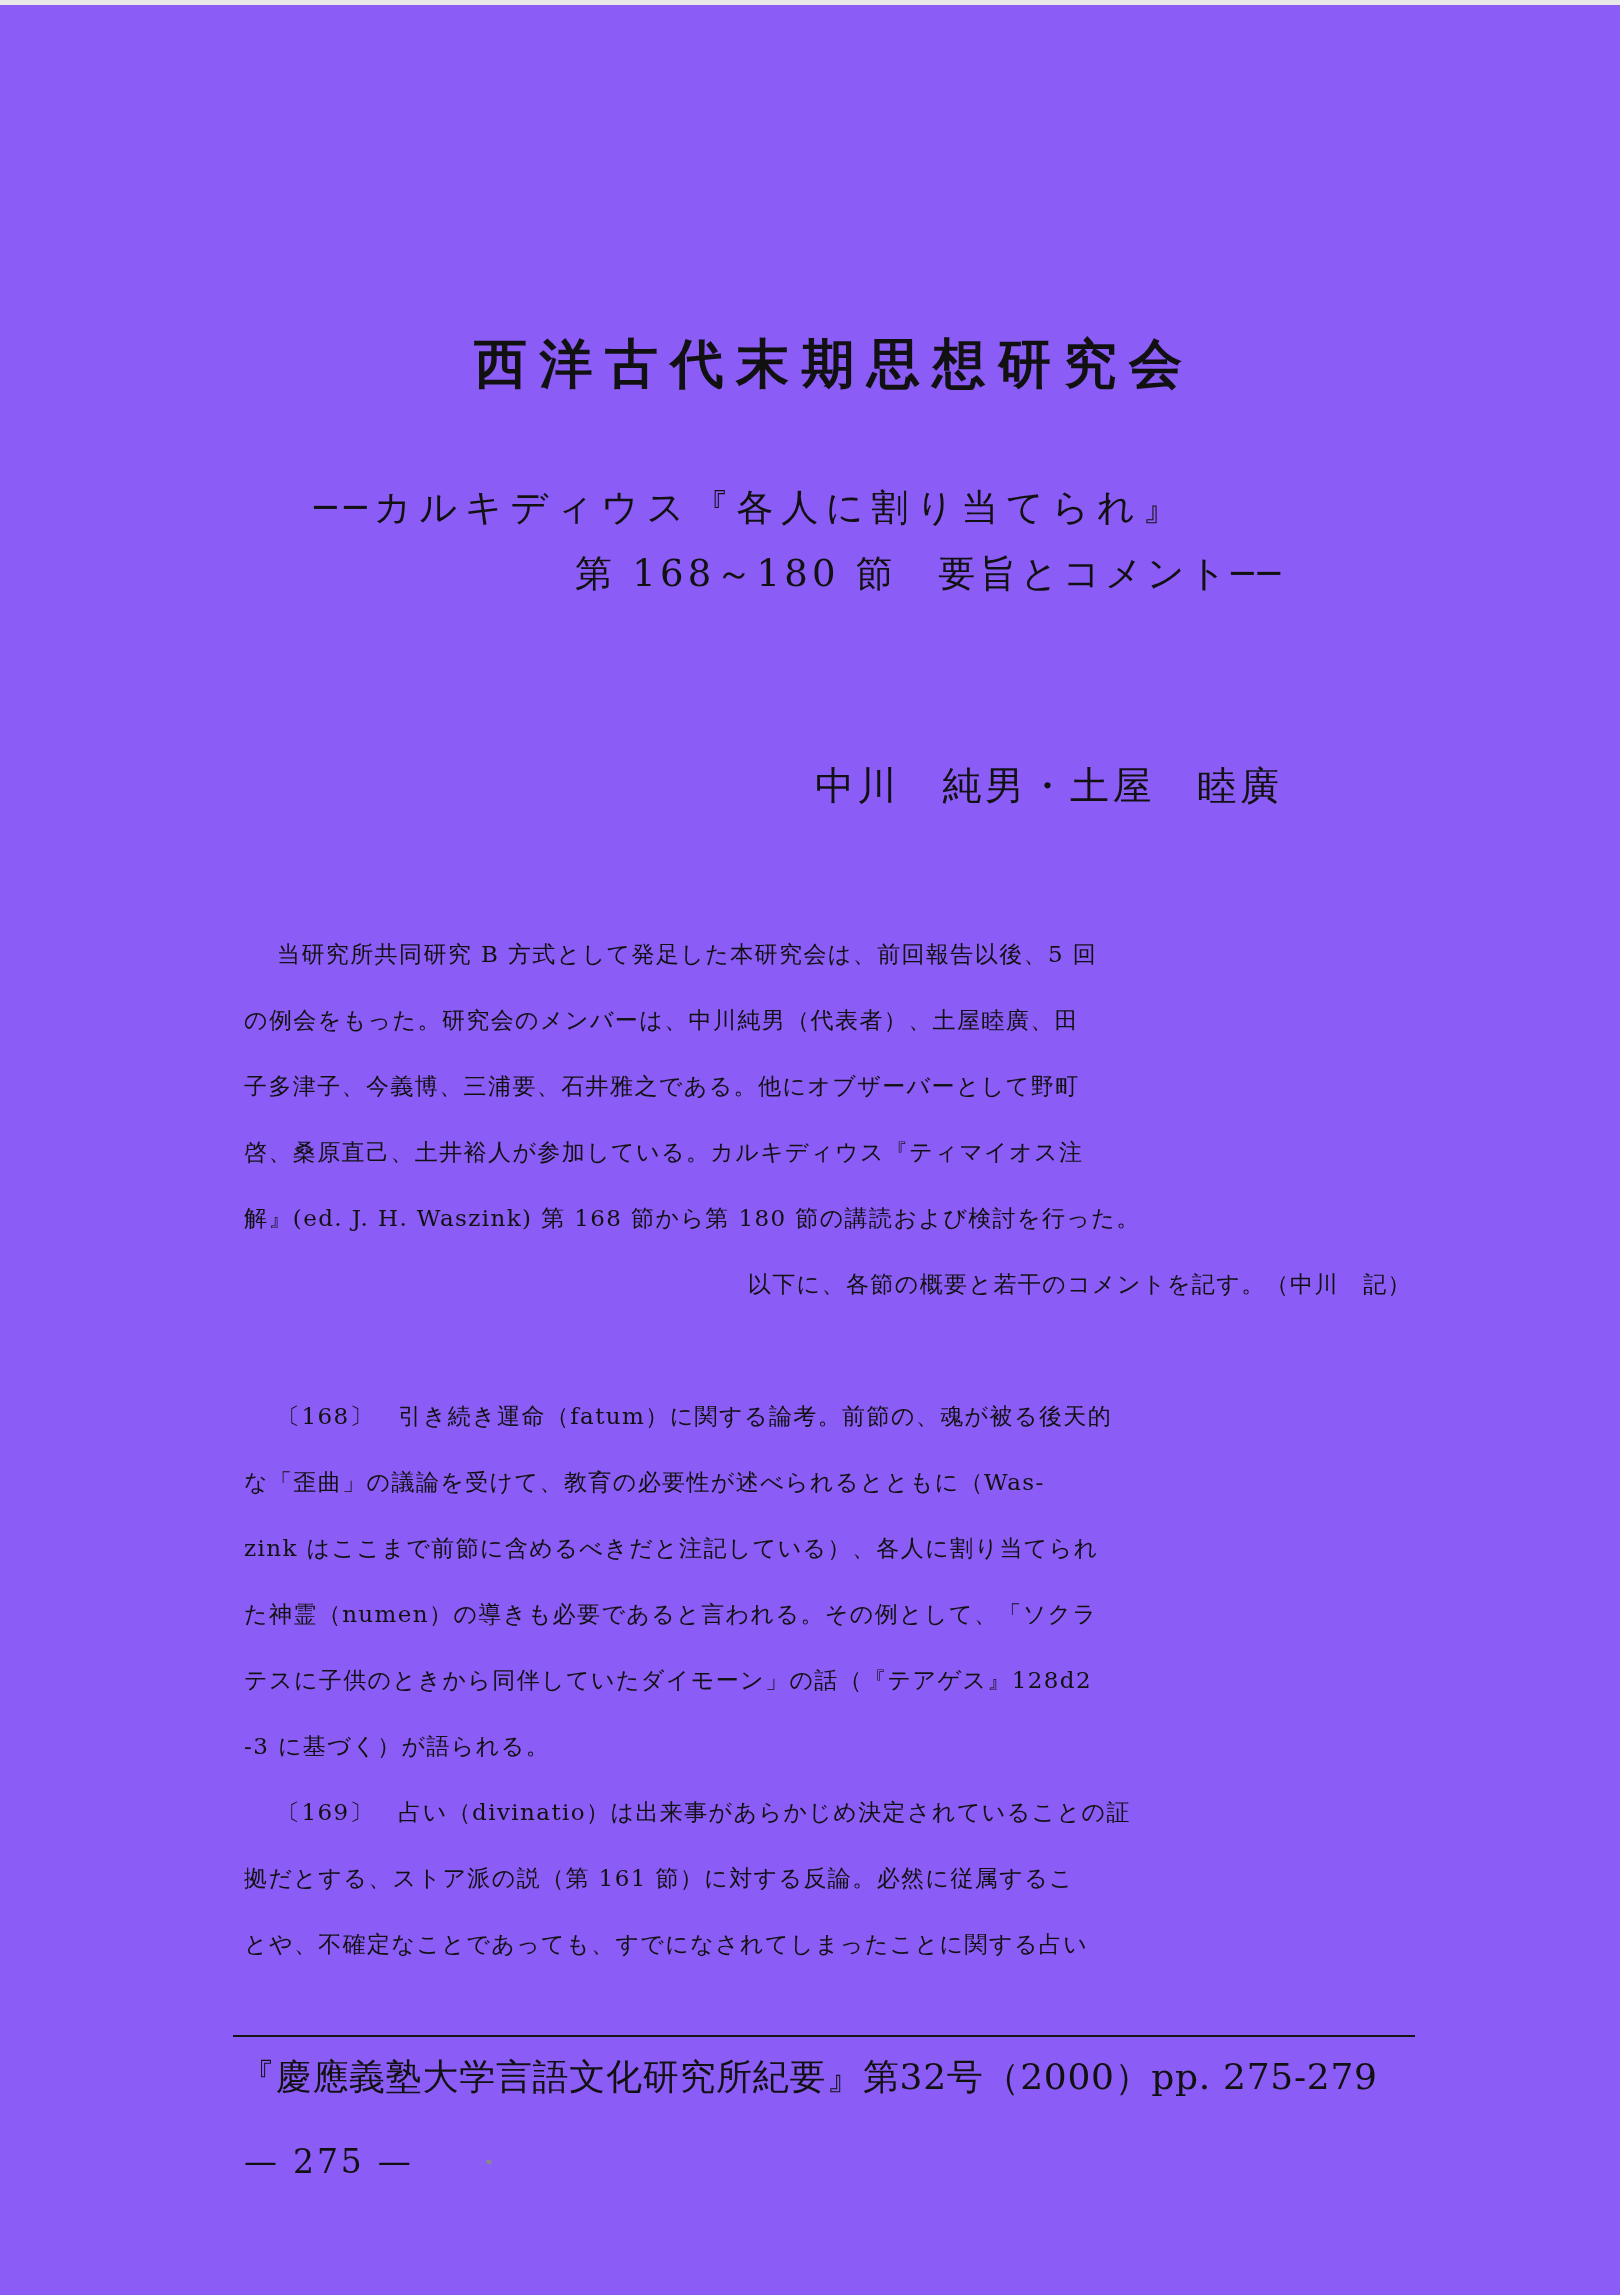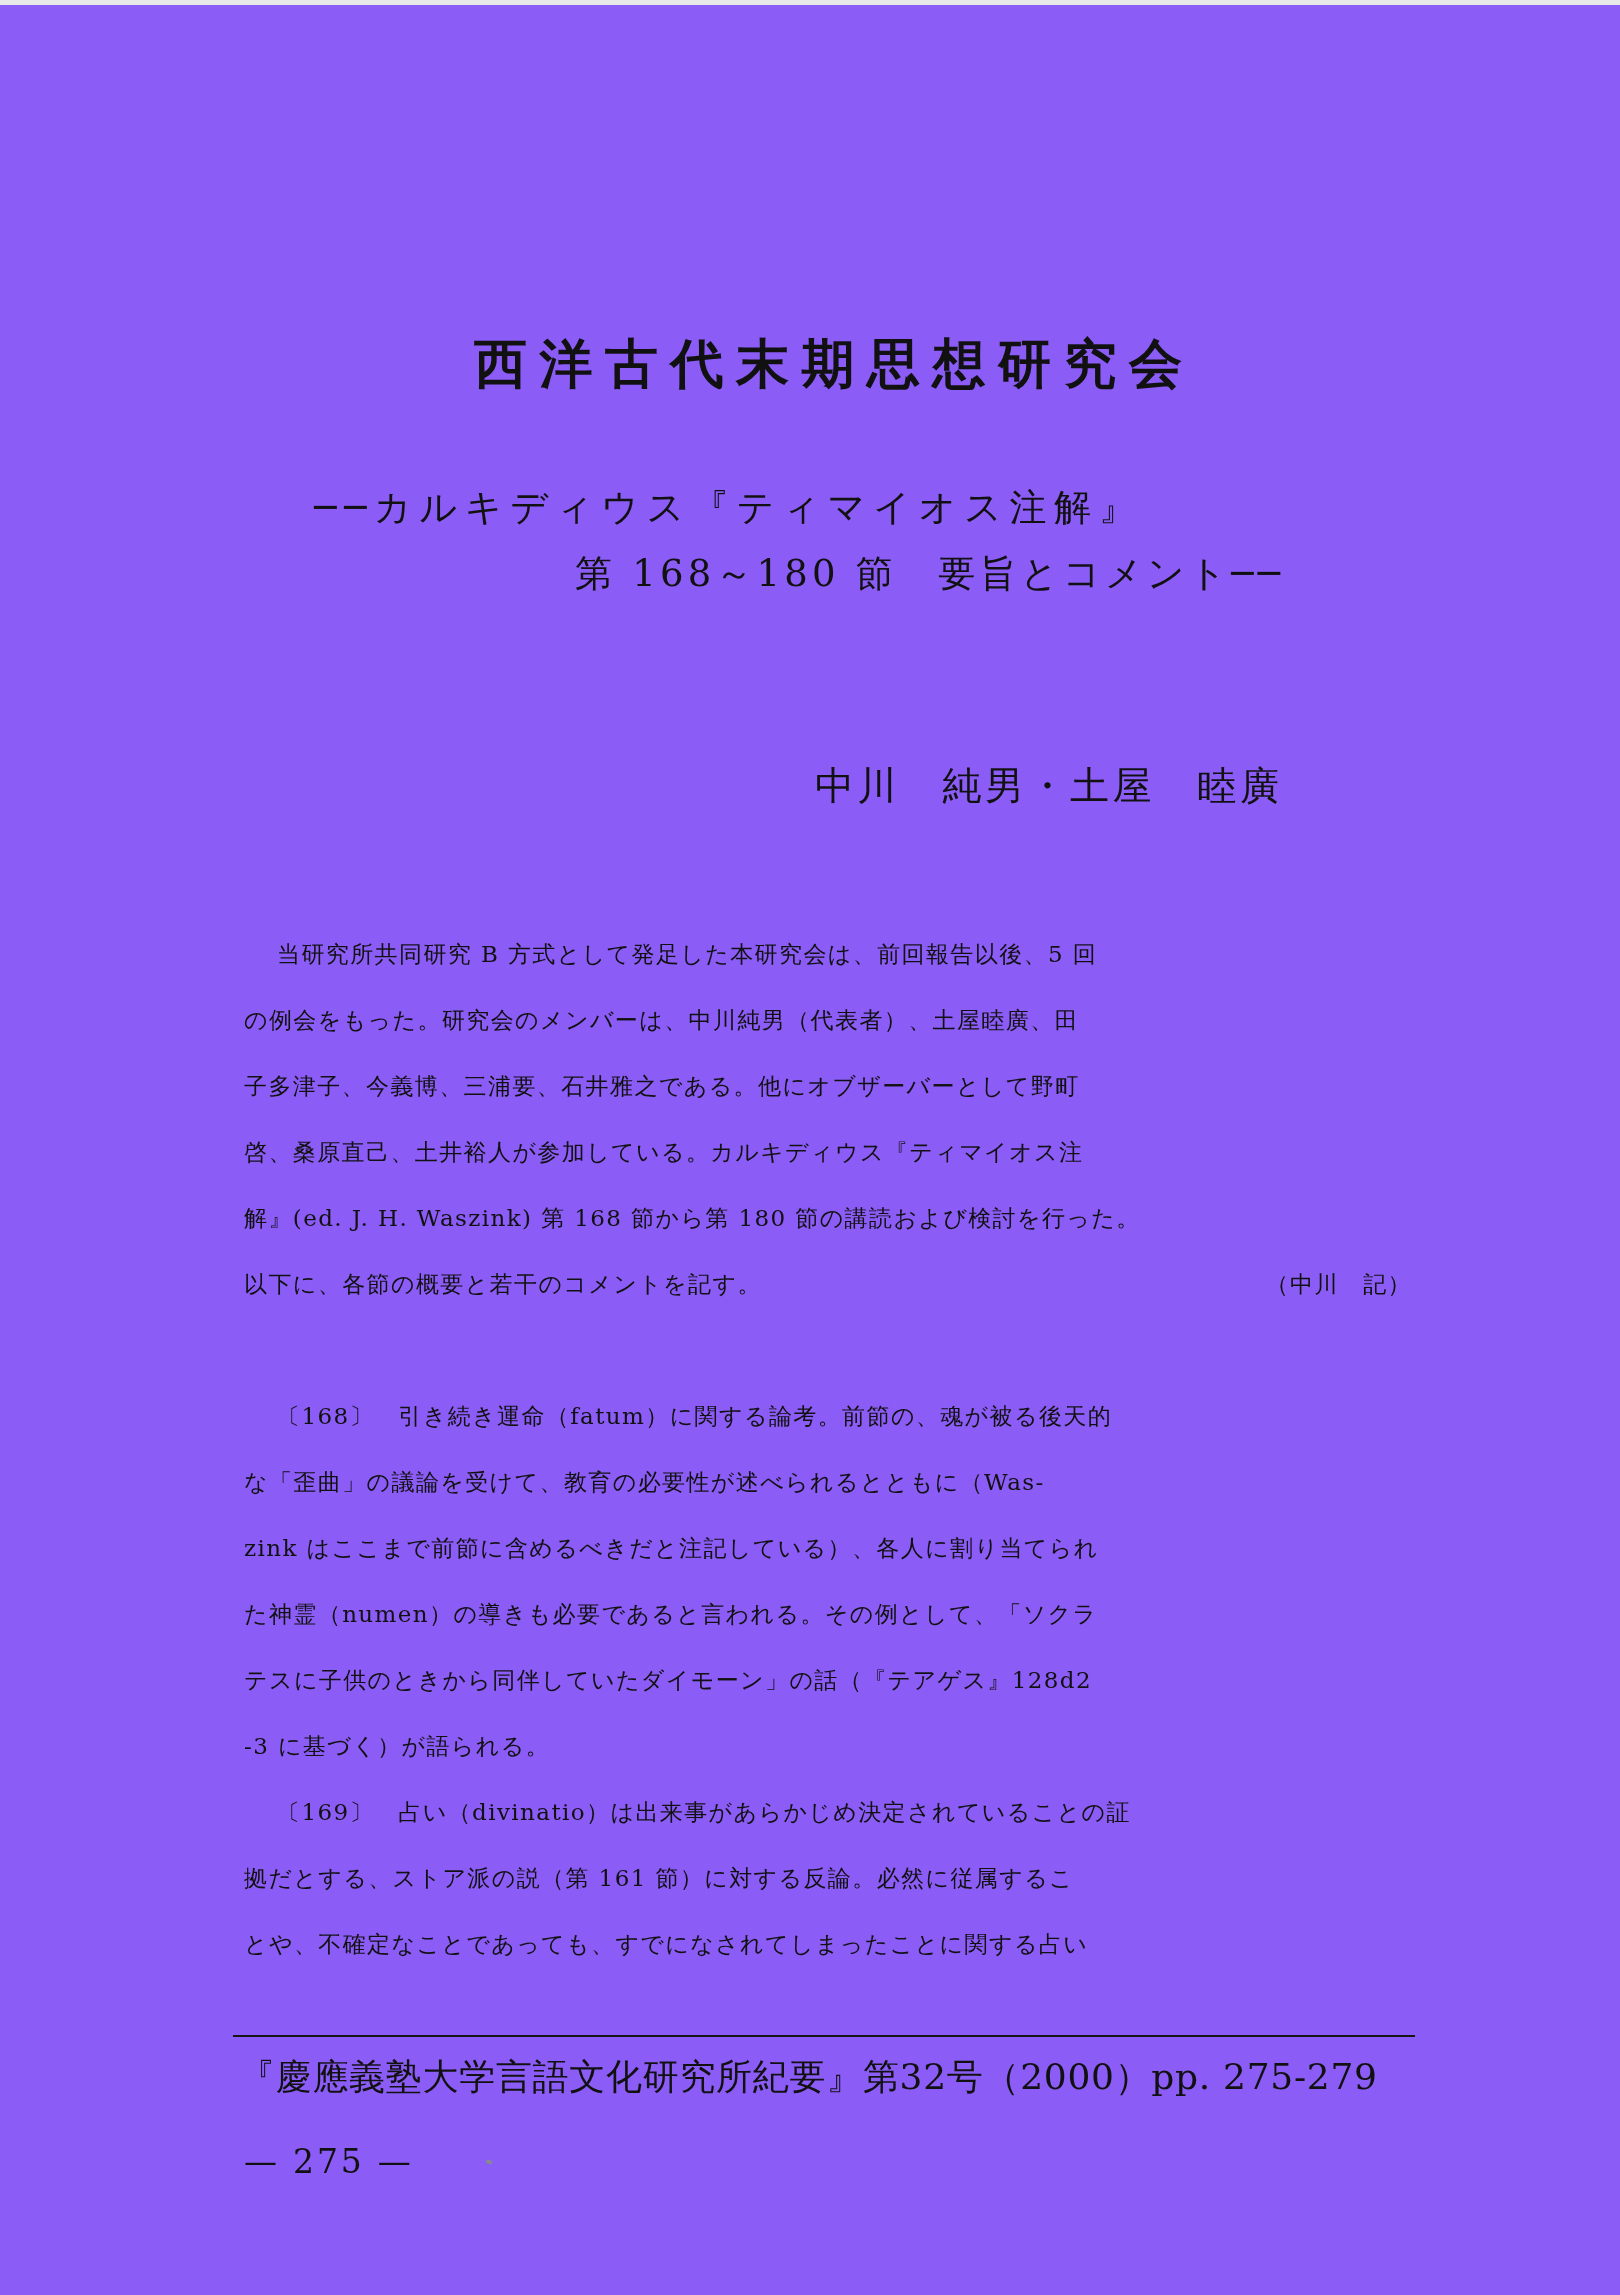--- a/index.html
+++ b/index.html
@@ -65,21 +65,21 @@
   }
   .para { margin: 0; }
   .para-gap { margin-top: 66px; }
   .line {
     height: 66px;
     white-space: nowrap;
   }
   .line.indent { padding-left: 33px; }
   .line.flexline {
     display: flex;
-    justify-content: space-between;
+    justify-content: flex-end;
   }
   .footnote-rule {
     position: absolute;
     left: 233px;
     top: 2030px;
     width: 1182px;
     height: 2.1px;
     background: #151515;
   }
   .footnote {
@@ -110,21 +110,21 @@
     transform: rotate(18deg);
   }
 </style>
 </head>
 <body>
 
 <div class="page">
 
   <h1 class="doc-title">西洋古代末期思想研究会</h1>
 
-  <div class="subtitle-1">──カルキディウス『ティマイオス注解』</div>
+  <div class="subtitle-1">──カルキディウス『各人に割り当てられ』</div>
   <div class="subtitle-2">第 168～180 節　要旨とコメント──</div>
 
   <div class="authors">中川　純男・土屋　睦廣</div>
 
   <div class="body-text">
 
     <div class="para">
       <div class="line indent">当研究所共同研究 B 方式として発足した本研究会は、前回報告以後、5 回</div>
       <div class="line">の例会をもった。研究会のメンバーは、中川純男（代表者）、土屋睦廣、田</div>
       <div class="line">子多津子、今義博、三浦要、石井雅之である。他にオブザーバーとして野町</div>

